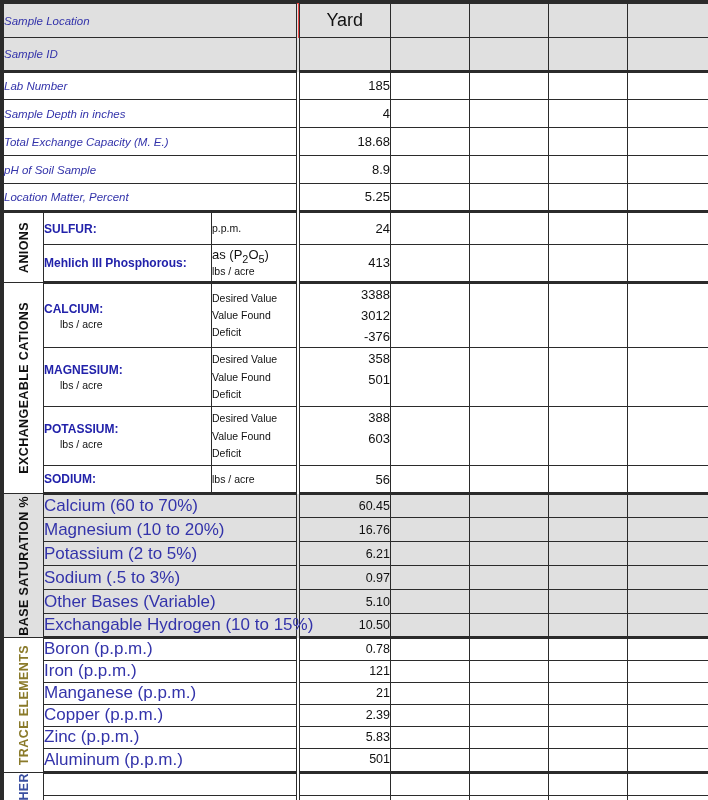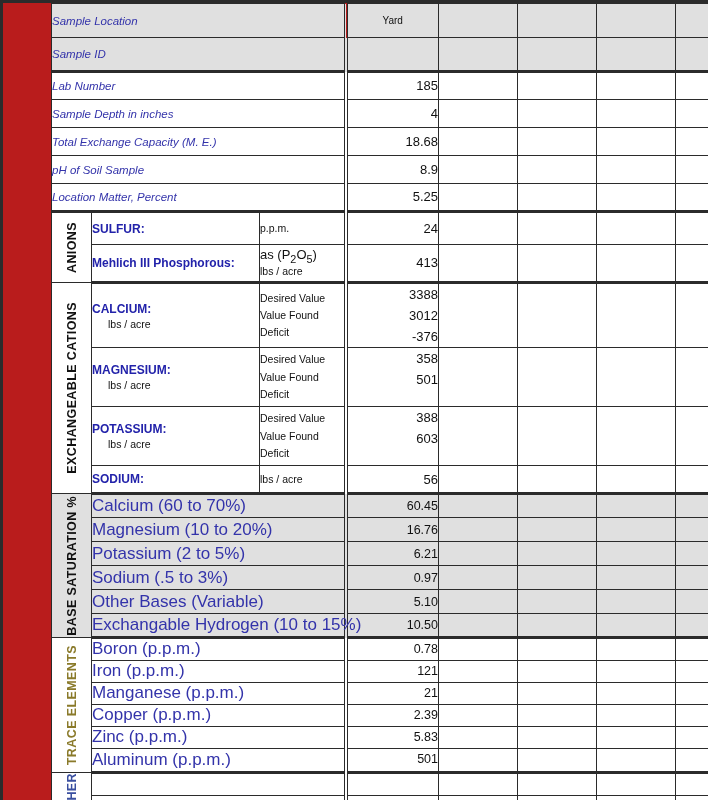--- a/index.html
+++ b/index.html
@@ -15,22 +15,21 @@
     -webkit-font-smoothing: antialiased;
   }
 
   .sheet {
     position: relative;
     width: 708px;
     height: 800px;
     box-sizing: border-box;
     border-left: 3px solid #2b2b2b;
     border-top: 3px solid #2b2b2b;
-    background: #b91c1c;
-    padding-left: 48px;
+    background: #ef4444;
   }
 
   table.grid {
     border-collapse: collapse;
     table-layout: fixed;
     width: 705px;
   }
   table.grid td {
     border: 1px solid #2b2b2b;
     padding: 0;
@@ -121,21 +120,21 @@
     color: #111111;
     white-space: nowrap;
   }
   .rail.olive .rot { color: #8a7a2a; }
   .rail.blue  .rot { color: #3a4fa0; }
   .rail.clip  { overflow: hidden; }
   .val-head { position: relative; }
 
   .head-text {
     text-align: center;
-    font-size: 10px;
+    font-size: 18px;
     color: #111111;
   }
 </style>
 </head>
 <body>
 
 <div class="sheet">
   <table class="grid">
     <colgroup>
       <col class="c-rail">

